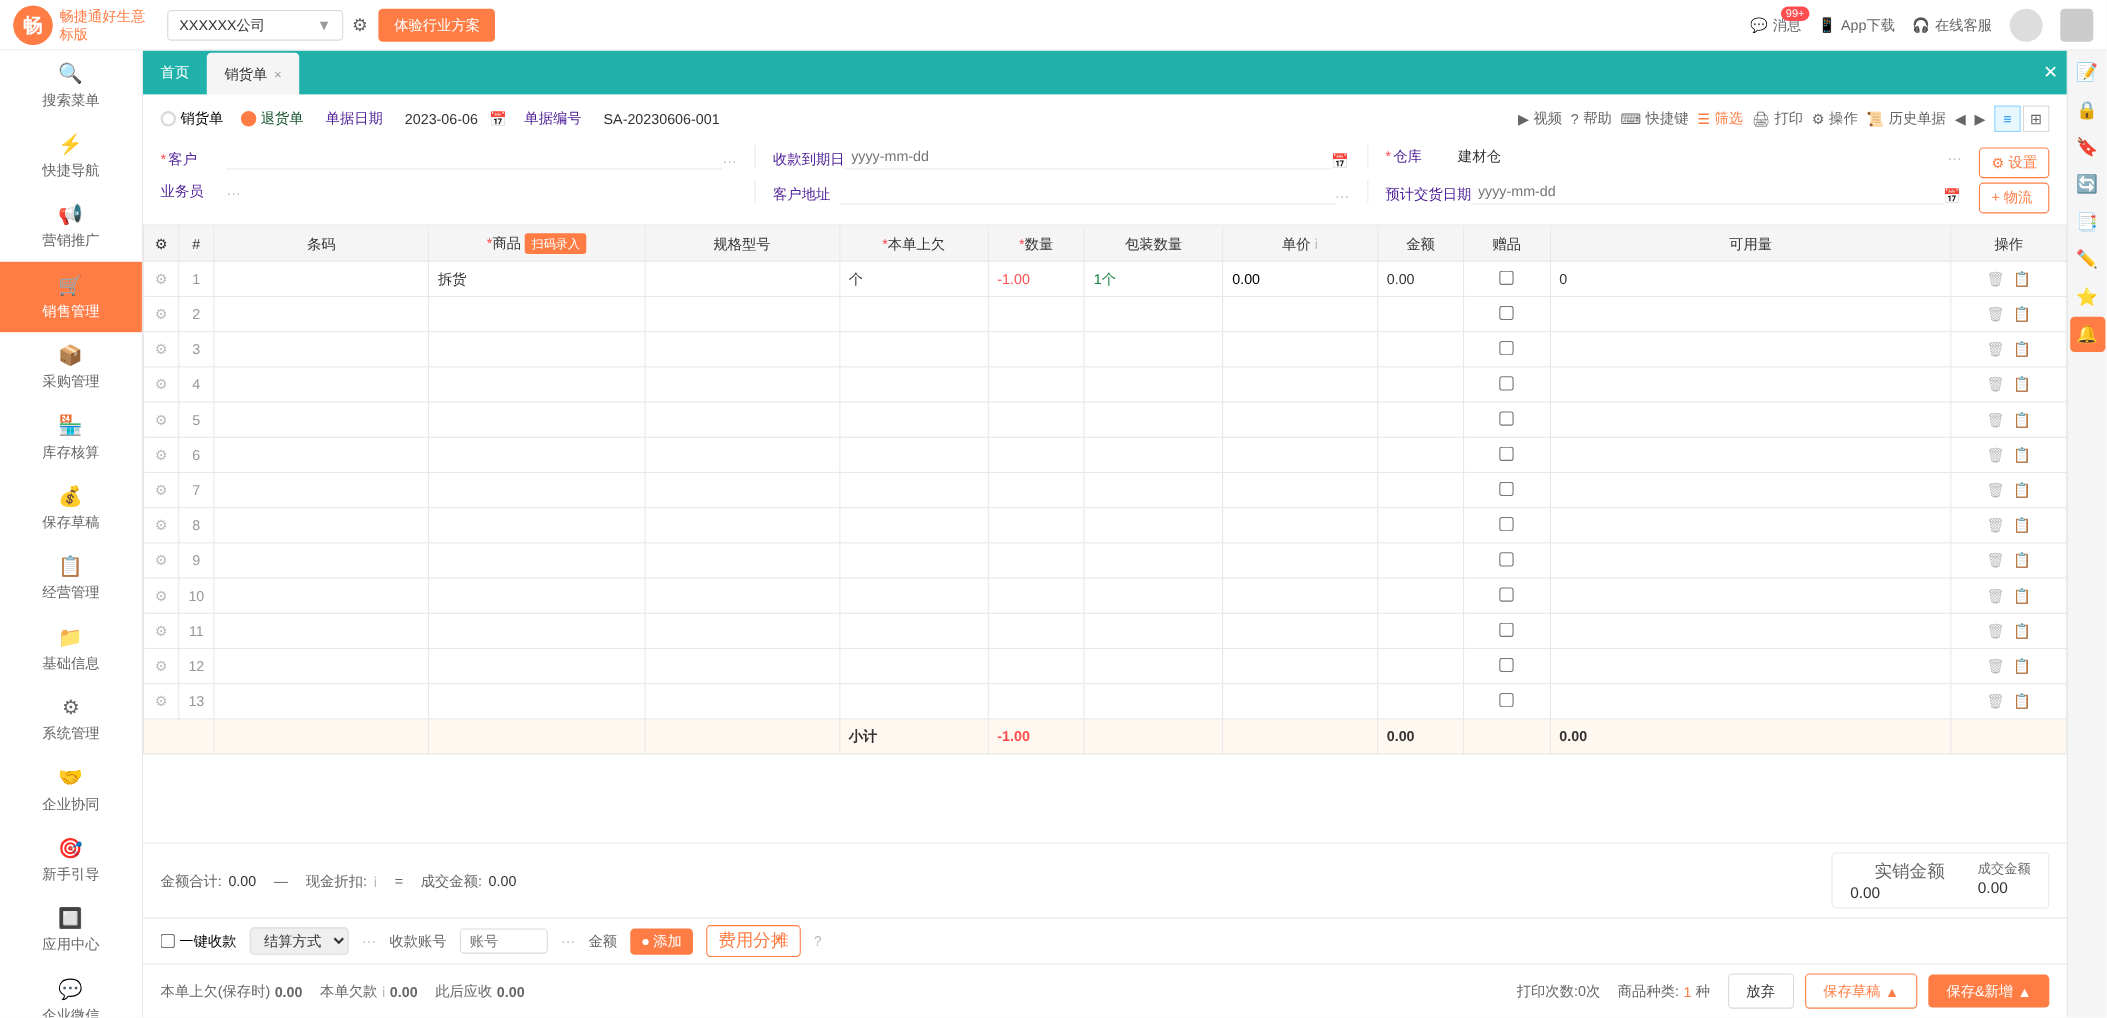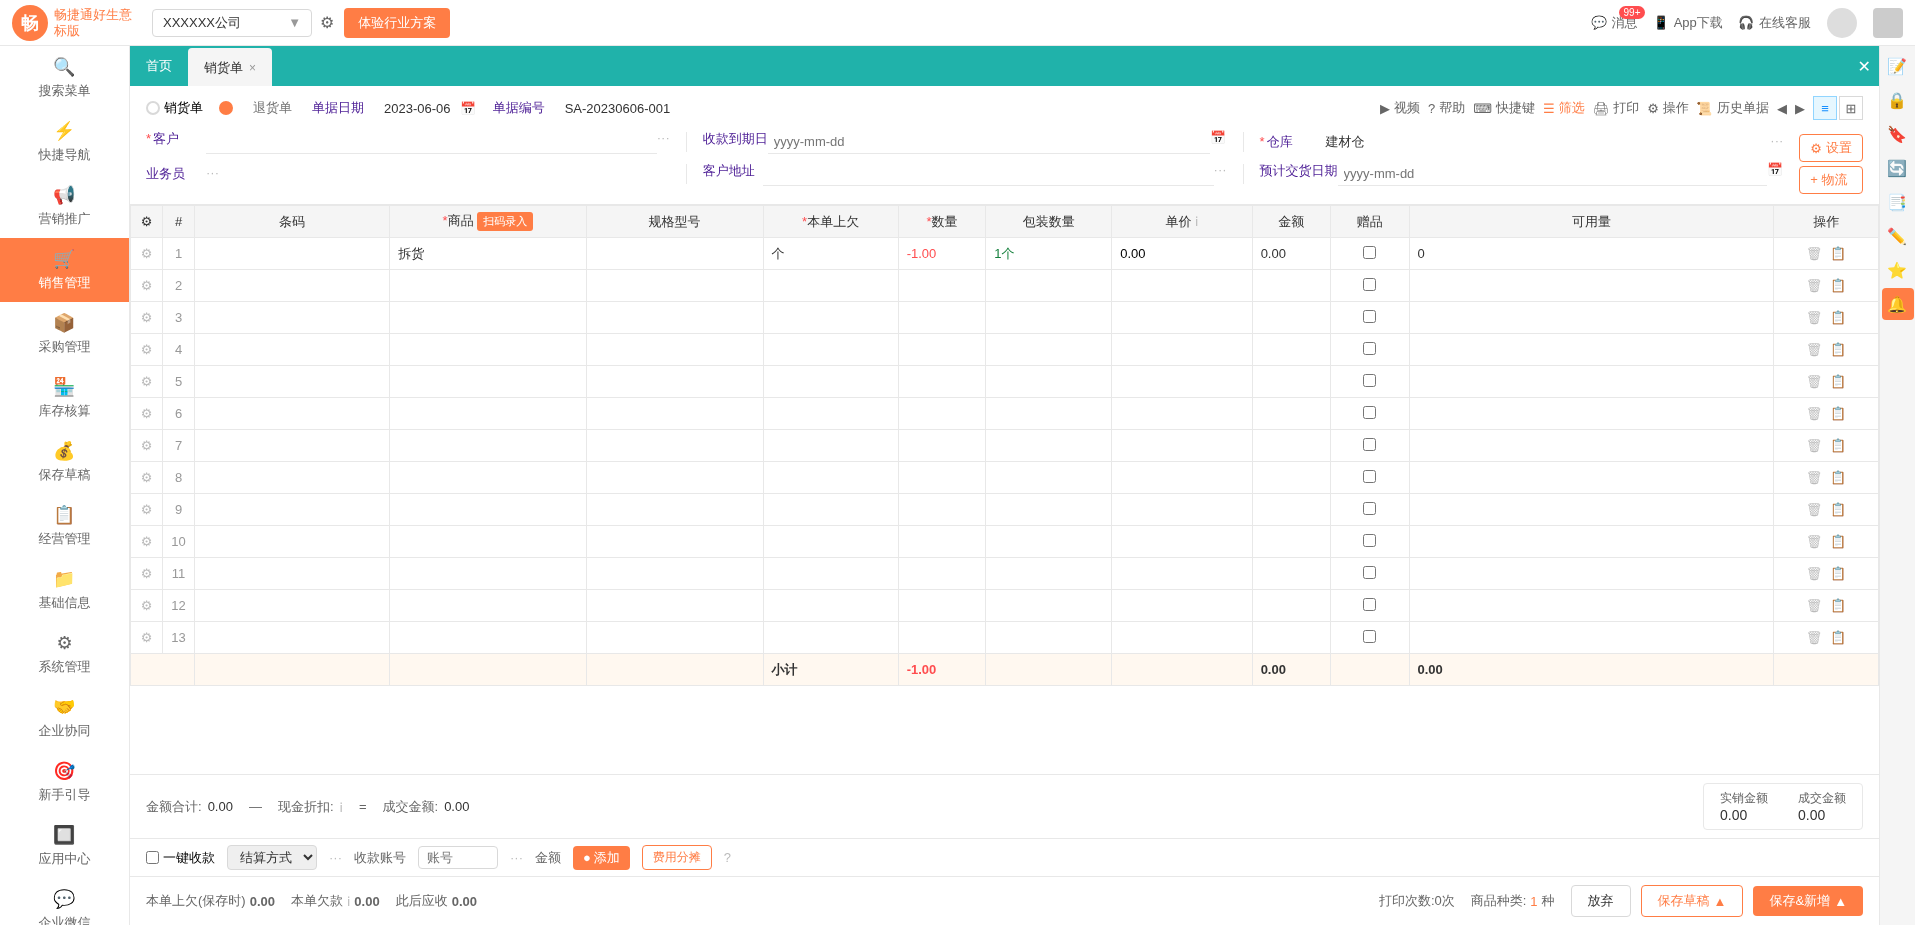--- a/index.html
+++ b/index.html
@@ -50,21 +50,21 @@
     .form-meta { display: flex; align-items: center; gap: 16px; color: #666; }
     .form-meta-item { display: flex; align-items: center; gap: 6px; }
     .toolbar-btns { margin-left: auto; display: flex; align-items: center; gap: 8px; }
     .toolbar-btn { display: flex; align-items: center; gap: 4px; color: #666; cursor: pointer; font-size: 12px; }
     .toolbar-btn.orange { color: #ff7d45; }
     .view-toggle { display: flex; gap: 2px; }
     .view-toggle-btn { width: 24px; height: 24px; border: 1px solid #d9d9d9; display: flex; align-items: center; justify-content: center; cursor: pointer; color: #666; }
     .view-toggle-btn.active { background: #e6f7ff; border-color: #91d5ff; color: #1890ff; }
 
     .form-row { display: flex; align-items: center; gap: 0; margin-bottom: 8px; }
-    .form-field { display: flex; align-items: flex-start; flex: 1; }
+    .form-field { display: flex; align-items: flex-end; flex: 1; }
     .form-label { color: #4c1d95; min-width: 60px; white-space: nowrap; }
     .form-label.required::before { content: '*'; color: #ff4d4f; margin-right: 2px; }
     .form-input { flex: 1; border: none; border-bottom: 1px solid #e8e8e8; padding: 4px 6px; color: #333; outline: none; background: transparent; min-width: 80px; }
     .form-input-dots { color: #bbb; cursor: pointer; }
     .form-divider { width: 1px; height: 20px; background: #e8e8e8; margin: 0 16px; }
 
     .side-btns { display: flex; flex-direction: column; gap: 4px; }
     .side-btn { border: 1px solid #ff7d45; color: #ff7d45; background: #fff; border-radius: 4px; padding: 4px 10px; cursor: pointer; font-size: 12px; display: flex; align-items: center; gap: 4px; }
 
     
@@ -81,21 +81,21 @@
     .footer-calc { background: #fff; padding: 8px 16px; border-top: 1px solid #e8e8e8; display: flex; align-items: center; gap: 16px; }
     .footer-calc-item { display: flex; align-items: center; gap: 6px; color: #333; }
     .footer-calc-label { color: #666; }
     .dash { color: #666; }
     .equals { color: #666; }
 
     
     .footer-payment { background: #fff; padding: 6px 16px; border-top: 1px solid #e8e8e8; display: flex; align-items: center; gap: 12px; }
     .checkbox-item { display: flex; align-items: center; gap: 4px; }
     .add-btn { background: #ff7d45; color: #fff; border: none; border-radius: 4px; padding: 3px 10px; cursor: pointer; font-size: 12px; display: flex; align-items: center; gap: 3px; }
-    .expense-btn { border: 1px solid #ff7d45; color: #ff7d45; background: #fff; border-radius: 4px; padding: 3px 10px; cursor: pointer; font-size: 12px; }
+    .expense-btn { border: 1px solid #ff7d45; color: #ff7d45; background: #fff; border-radius: 4px; padding: 3px 10px; cursor: pointer; font-size: 16px; }
 
     
     .bottom-bar { background: #fff; padding: 8px 16px; border-top: 1px solid #e8e8e8; display: flex; align-items: center; gap: 16px; }
     .bottom-info { display: flex; align-items: center; gap: 16px; color: #666; font-size: 12px; }
     .bottom-info-item { display: flex; align-items: center; gap: 4px; }
     .bottom-actions { margin-left: auto; display: flex; align-items: center; gap: 10px; }
     .btn-discard { border: 1px solid #d9d9d9; background: #fff; color: #333; border-radius: 4px; padding: 6px 16px; cursor: pointer; }
     .btn-save-draft { border: 1px solid #ff7d45; color: #ff7d45; background: #fff; border-radius: 4px; padding: 6px 16px; cursor: pointer; display: flex; align-items: center; gap: 4px; }
     .btn-save-new { background: #ff7d45; color: #fff; border: none; border-radius: 4px; padding: 6px 16px; cursor: pointer; display: flex; align-items: center; gap: 4px; }
 
@@ -222,21 +222,21 @@
     <div class="form-area">
 
       <div class="form-header">
         <div class="radio-group">
           <div class="radio-item">
             <div class="radio-circle"></div>
             <span>销货单</span>
           </div>
           <div class="radio-item">
             <div class="radio-circle checked"></div>
-            <span style="color:#737373;margin-left:16px;">退货单</span>
+            <span style="color:#14532d;">退货单</span>
           </div>
         </div>
         <div class="form-meta">
           <div class="form-meta-item">
             <span class="form-label">单据日期</span>
             <span style="margin-left:6px;color:#333;">2023-06-06</span>
             <span style="margin-left:4px;color:#bbb;">📅</span>
           </div>
           <div class="form-meta-item">
             <span class="form-label">单据编号</span>
@@ -658,21 +658,21 @@
         <span class="info-icon">ℹ</span>
       </div>
       <span class="equals">=</span>
       <div class="footer-calc-item">
         <span class="footer-calc-label">成交金额:</span>
         <span>0.00</span>
       </div>
 
       <div style="margin-left:auto;display:flex;gap:30px;border:1px solid #e8e8e8;border-radius:4px;padding:6px 16px;background:#fff;">
         <div>
-          <div style="color:#666;font-size:12px;">实销金额</div>
+          <div style="color:#666;font-size:16px;margin-left:22px;">实销金额</div>
           <div style="color:#333;font-size:14px;">0.00</div>
         </div>
         <div>
           <div style="color:#666;font-size:12px;">成交金额</div>
           <div style="color:#333;font-size:14px;">0.00</div>
         </div>
       </div>
     </div>
 
     <div class="footer-payment">

